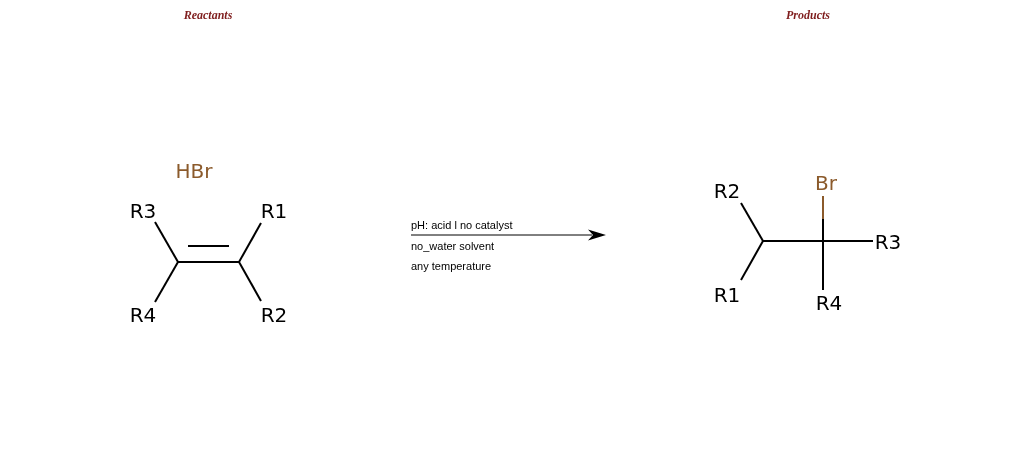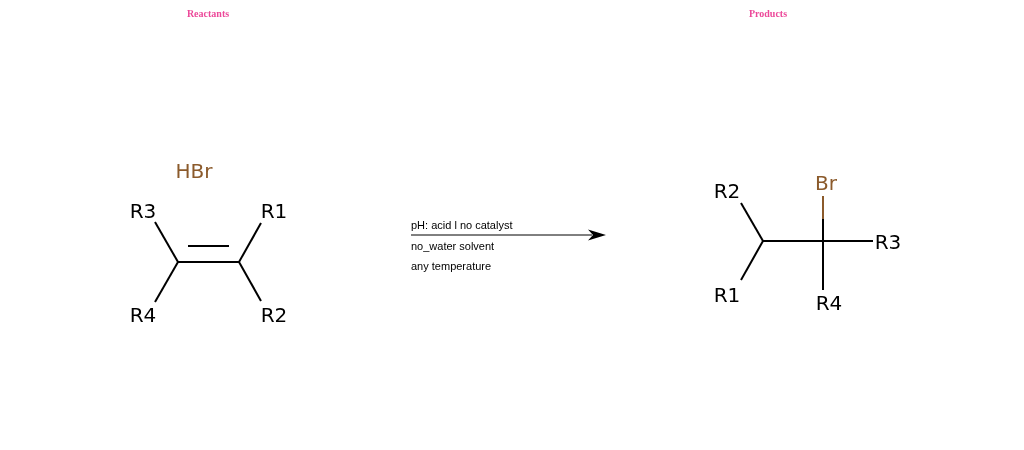--- a/index.html
+++ b/index.html
@@ -1,32 +1,33 @@
 <!DOCTYPE html>
 <html><head>
 <meta charset="utf-8">
 <style>
   html, body { margin: 0; padding: 0; background: #ffffff; }
   body { width: 1024px; height: 450px; position: relative; overflow: hidden; }
   .title {
     position: absolute; top: 8px;
     font-family: "Liberation Serif", "DejaVu Serif", serif;
-    font-weight: bold; font-size: 10px; color: #ec4899;
+    font-weight: bold; font-size: 12px; color: #7f1d1d;
     transform: translateX(-50%);
     white-space: nowrap;
+    font-style: italic;
   }
   svg { position: absolute; left: 0; top: 0; }
   .atom { font-family: "DejaVu Sans", "Liberation Sans", sans-serif; font-size: 20px; }
   .cond { font-family: "Liberation Sans", "DejaVu Sans", sans-serif; font-size: 11px; fill: #000; }
 </style>
 </head>
 <body>
 
 <div class="title" style="left:208px;">Reactants</div>
-<div class="title" style="left:768px;">Products</div>
+<div class="title" style="left:808px;">Products</div>
 
 <svg width="1024" height="450" viewBox="0 0 1024 450">
 
   <g>
     <text class="atom" x="194" y="178" text-anchor="middle" fill="#8b5a2b">HBr</text>
 
     <g stroke="#000" stroke-width="2" fill="none">
       <line x1="178" y1="262" x2="239" y2="262"></line>
       <line x1="188" y1="246" x2="229" y2="246"></line>
       <line x1="178" y1="262" x2="155" y2="222"></line>

